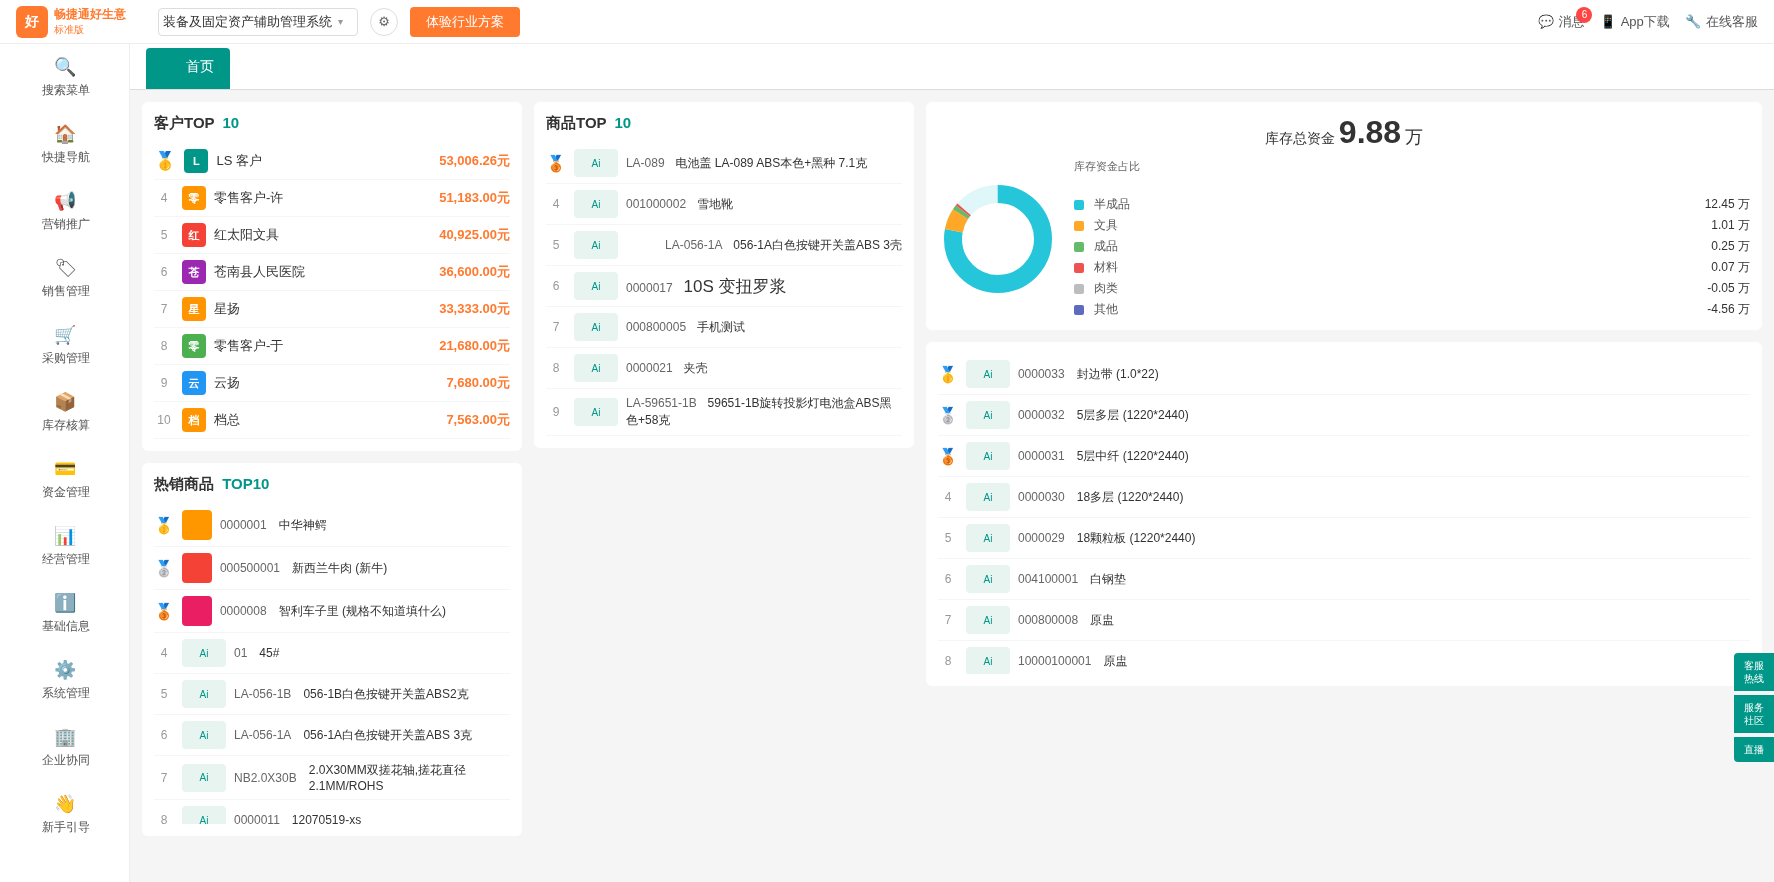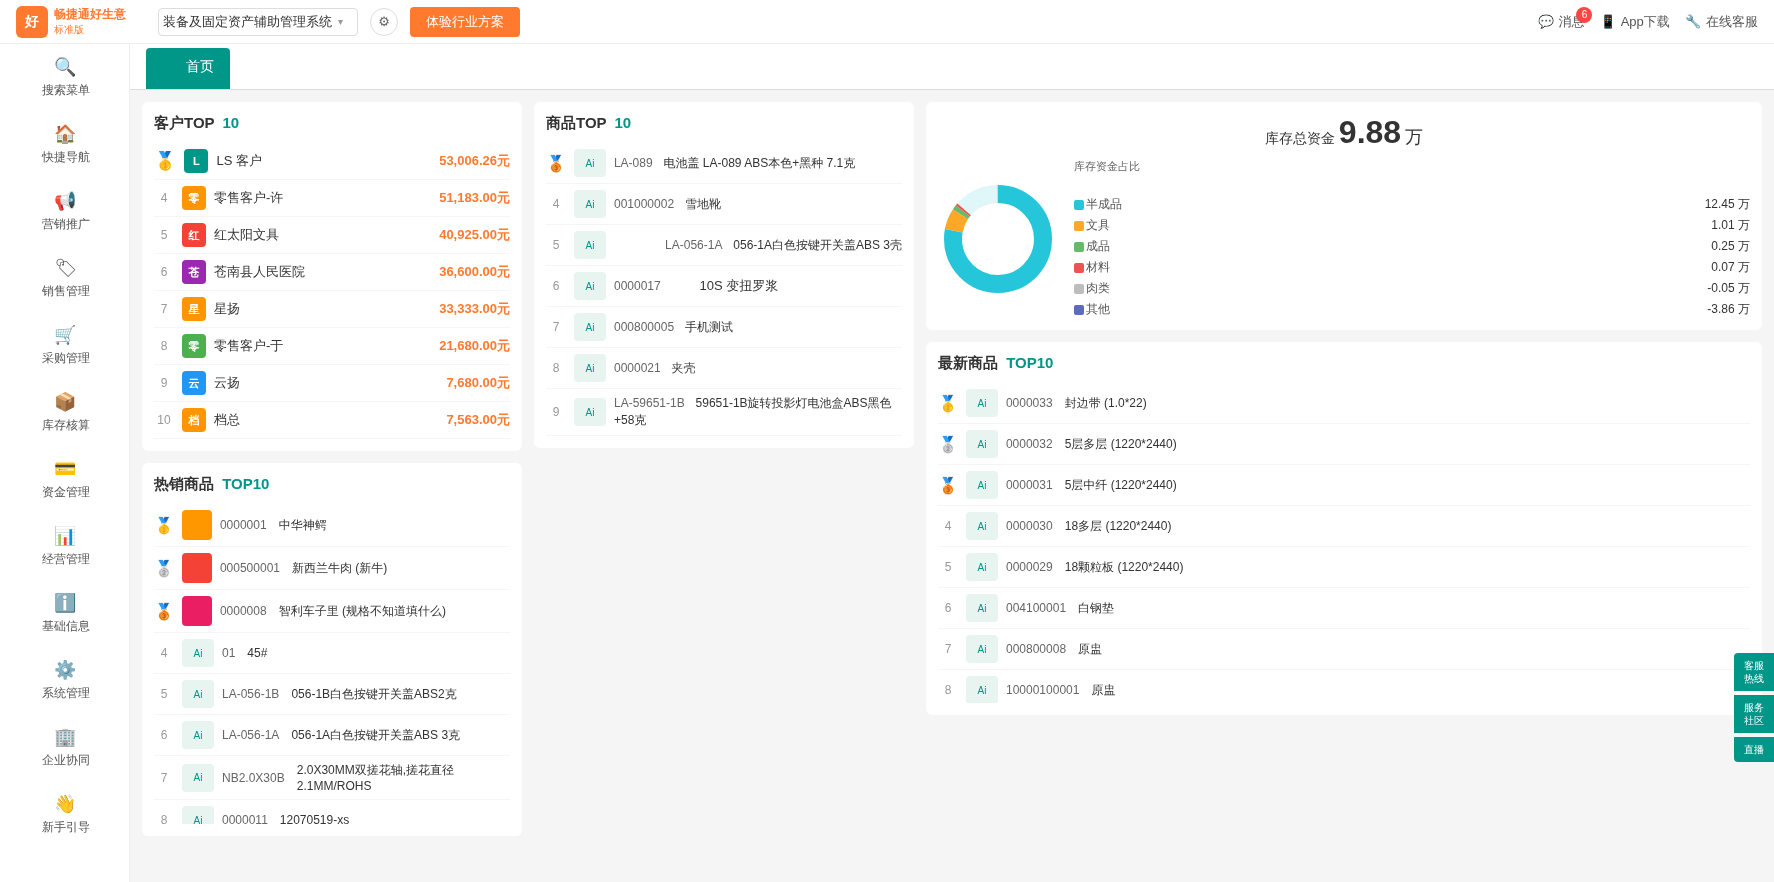--- a/index.html
+++ b/index.html
@@ -35,30 +35,30 @@
     .rank-badge { width: 24px; height: 24px; border-radius: 4px; display: flex; align-items: center; justify-content: center; color: #fff; font-size: 11px; font-weight: bold; flex-shrink: 0; }
     .rank-name { flex: 1; color: #333; font-size: 13px; }
     .rank-amount { color: #ff7a2e; font-size: 13px; font-weight: bold; }
     .rank-img { width: 30px; height: 30px; border-radius: 4px; background: #eee; display: flex; align-items: center; justify-content: center; flex-shrink: 0; overflow: hidden; }
 
     
     .inventory-total { text-align: center; font-size: 14px; color: #333; margin-bottom: 8px; }
     .inventory-total .amount { font-size: 28px; font-weight: bold; color: #333; }
     .inventory-total .unit { font-size: 16px; color: #333; }
     .chart-legend { display: flex; flex-direction: column; gap: 4px; font-size: 12px; }
-    .legend-item { display: flex; align-items: center; gap: 2px; }
+    .legend-item { display: flex; align-items: center; gap: 10px; }
     .legend-dot { width: 10px; height: 10px; border-radius: 2px; flex-shrink: 0; }
     .legend-name { flex: 1; color: #555; }
     .legend-val { color: #333; }
     .donut-container { display: flex; align-items: center; gap: 16px; }
 
     
     .product-item { display: flex; align-items: center; padding: 6px 0; border-bottom: 1px solid #f5f5f5; gap: 8px; }
     .product-num { width: 20px; text-align: center; font-size: 12px; color: #999; }
-    .product-img { width: 32px; height: 28px; background: #e8f4f0; border-radius: 4px; display: flex; align-items: center; justify-content: center; flex-shrink: 0; font-size: 10px; color: #009688; }
+    .product-img { width: 44px; height: 28px; background: #e8f4f0; border-radius: 4px; display: flex; align-items: center; justify-content: center; flex-shrink: 0; font-size: 10px; color: #009688; }
     .product-code { color: #666; font-size: 12px; margin-right: 4px; }
     .product-name { color: #333; font-size: 12px; flex: 1; }
 
     
     .badge-L { background: #009688; }
     .badge-zero { background: #ff9500; }
     .badge-red { background: #f44336; }
     .badge-purple { background: #9c27b0; }
     .badge-star { background: #ff9500; }
     .badge-zero2 { background: #4caf50; }
@@ -342,21 +342,21 @@
               <span style="color:#333;font-size:12px;">056-1A白色按键开关盖ABS 3壳</span>
             </span>
           </div>
 
           <div class="product-item">
             <span class="product-num">6</span>
             <div class="product-img">Ai</div>
             <span style="flex:1;">
               <span style="color:#666;font-size:12px;">0000017</span>
               &nbsp;
-              <span style="color:#333;font-size:13px;margin-left:28px;">10S 变扭罗浆</span>
+              <span style="color:#333;font-size:17px;">10S 变扭罗浆</span>
             </span>
           </div>
 
           <div class="product-item">
             <span class="product-num">7</span>
             <div class="product-img">Ai</div>
             <span style="flex:1;">
               <span style="color:#666;font-size:12px;">000800005</span>
               &nbsp;
               <span style="color:#333;font-size:12px;">手机测试</span>
@@ -432,29 +432,28 @@
                 <span class="legend-val">0.07 万</span>
               </div>
               <div class="legend-item">
                 <div class="legend-dot" style="background:#bdbdbd;"></div>
                 <span class="legend-name">肉类</span>
                 <span class="legend-val">-0.05 万</span>
               </div>
               <div class="legend-item">
                 <div class="legend-dot" style="background:#5c6bc0;"></div>
                 <span class="legend-name">其他</span>
-                <span class="legend-val">-3.86 万</span>
+                <span class="legend-val">-4.56 万</span>
               </div>
             </div>
           </div>
         </div>
       </div>
 
       <div class="panel">
-        <div class="panel-title">最新商品 <span>TOP10</span></div>
         <div class="scroll-section">
 
           <div class="product-item">
             <span style="font-size:16px;">🥇</span>
             <div class="product-img">Ai</div>
             <span class="product-code">0000033</span>
             <span class="product-name">封边带 (1.0*22)</span>
           </div>
 
           <div class="product-item">

